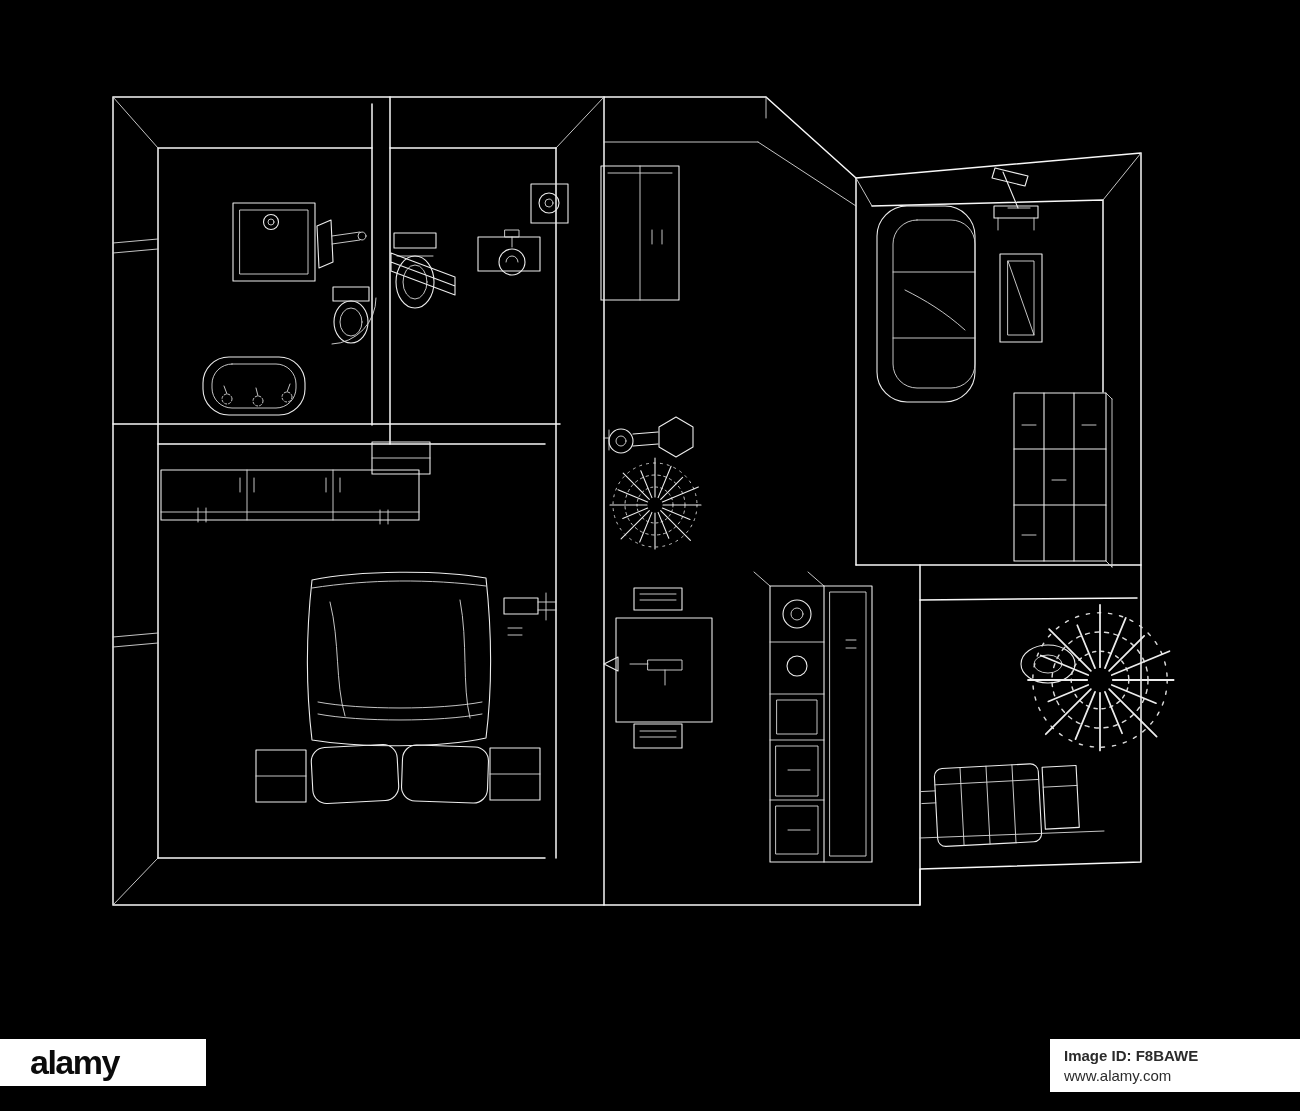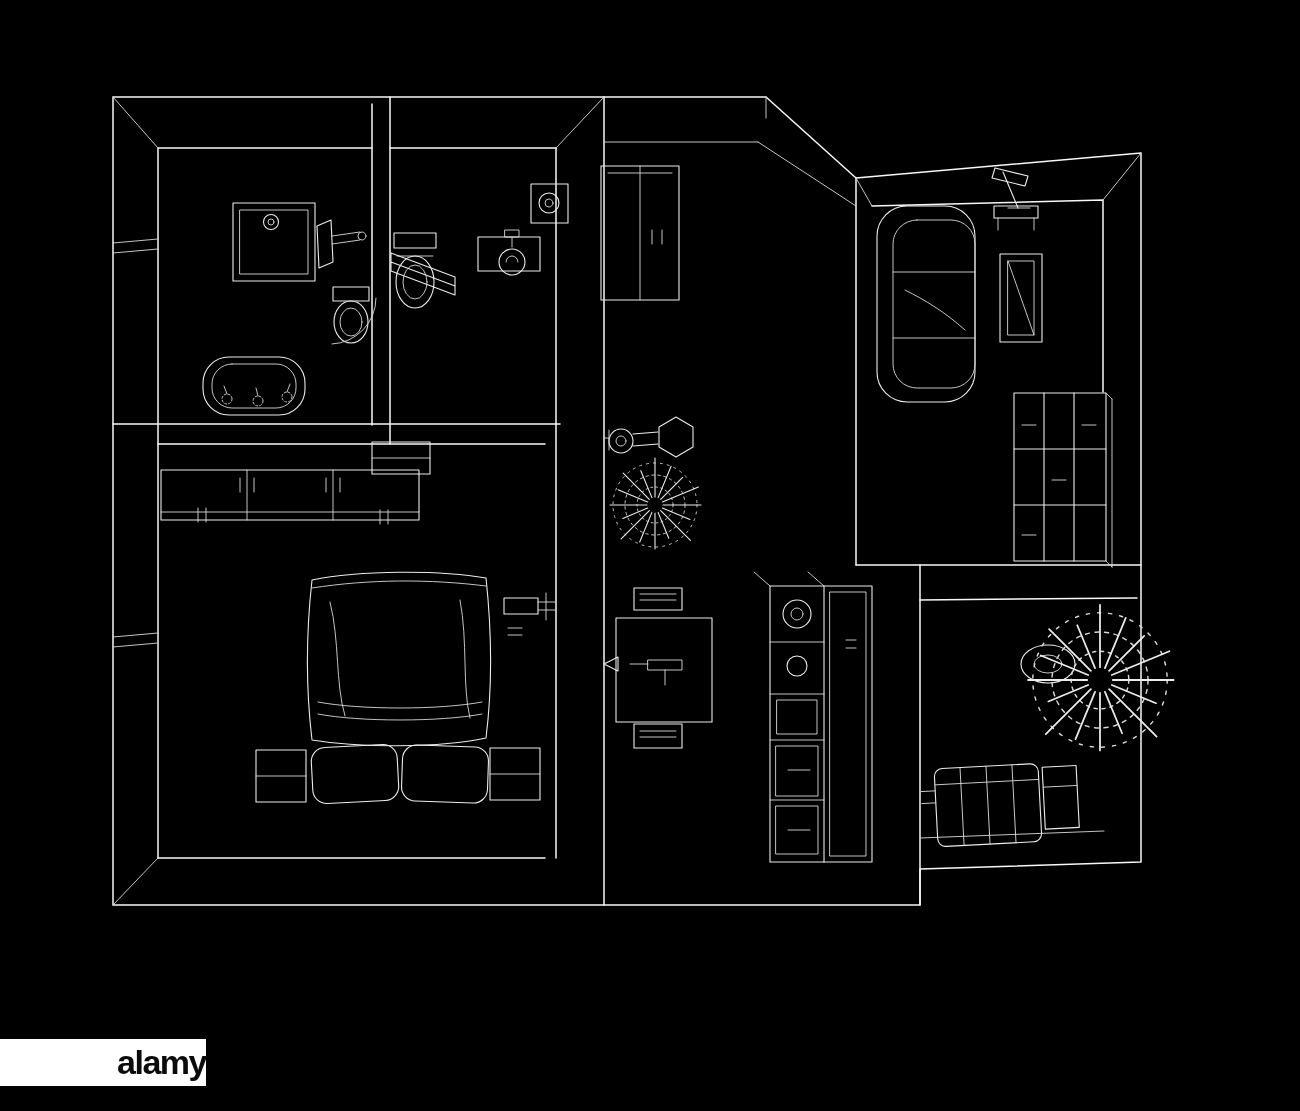--- a/index.html
+++ b/index.html
@@ -5,21 +5,21 @@
   html,body{margin:0;padding:0;background:#000;}
   .page{position:relative;width:1300px;height:1111px;background:#000000;overflow:hidden;
         font-family:"Liberation Sans",sans-serif;}
   .sketch{position:absolute;left:0;top:0;}
   
   .w{stroke:#f8f8f8;stroke-width:1.5;fill:none;stroke-linecap:round;stroke-linejoin:round;}
   .f{stroke:#ececec;stroke-width:1.1;fill:none;stroke-linecap:round;stroke-linejoin:round;}
   .d{stroke:#d9d9d9;stroke-width:0.9;fill:none;stroke-linecap:round;stroke-linejoin:round;}
   
   .badge-left{position:absolute;left:0;top:1039px;width:206px;height:47px;background:#ffffff;
-        display:flex;align-items:center;box-sizing:border-box;padding-left:30px;justify-content:flex-end;}
+        display:flex;align-items:center;box-sizing:border-box;padding-left:30px;}
   .badge-left .logo{font-weight:700;font-size:34px;letter-spacing:-1.5px;color:#0b0b0b;}
   .badge-right{position:absolute;right:0;top:1039px;width:250px;height:53px;background:#ffffff;
         box-sizing:border-box;padding:7px 10px 0 14px;color:#2b2b2b;font-size:15px;line-height:1.35;}
   .badge-right .id-line{font-weight:700;}
   .badge-right .url-line{font-weight:400;}
 </style>
 </head>
 <body>
 
 <div class="page">
@@ -208,14 +208,18 @@
       <path class="d" d="M962 766 L962 844 M988 766 L988 844 M1014 766 L1014 844 M936 782 L1040 782"></path>
       <rect class="f" x="1044" y="770" width="34" height="62"></rect>
       <path class="d" d="M1044 790 L1078 790"></path>
       <path class="d" d="M922 788 L936 788 M922 800 L936 800"></path>
     </g>
   </svg>
 
   <div class="badge-left">
     <span class="logo">alamy</span>
   </div>
+  <div class="badge-right">
+    <div class="id-line">Image ID: F8BAWE</div>
+    <div class="url-line">www.alamy.com</div>
+  </div>
 
 </div>
 
 </body></html>

